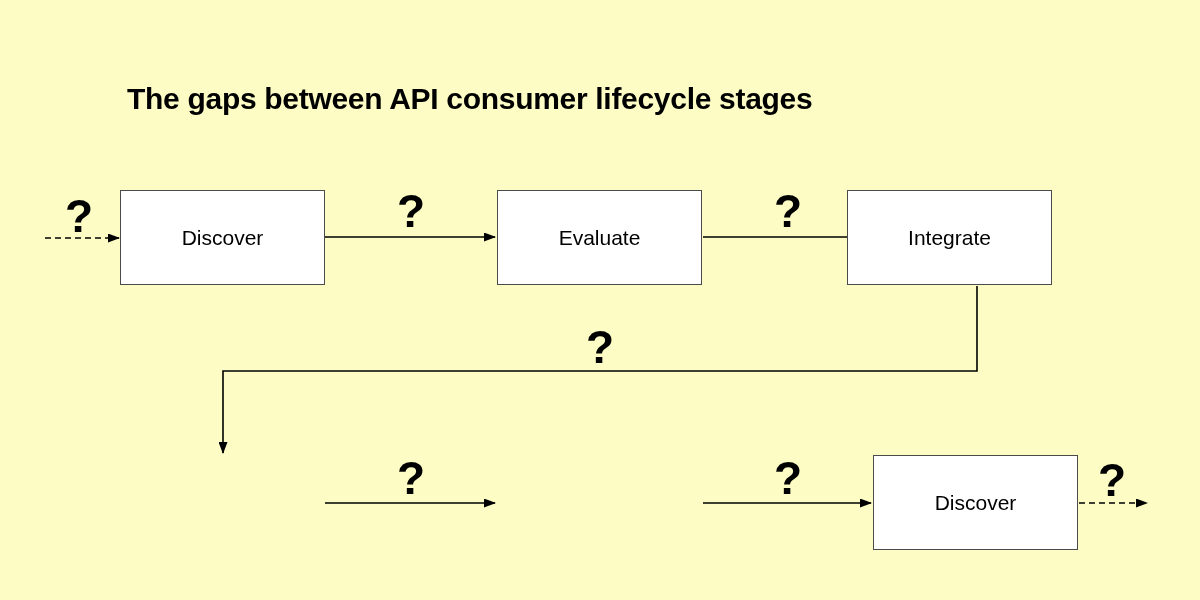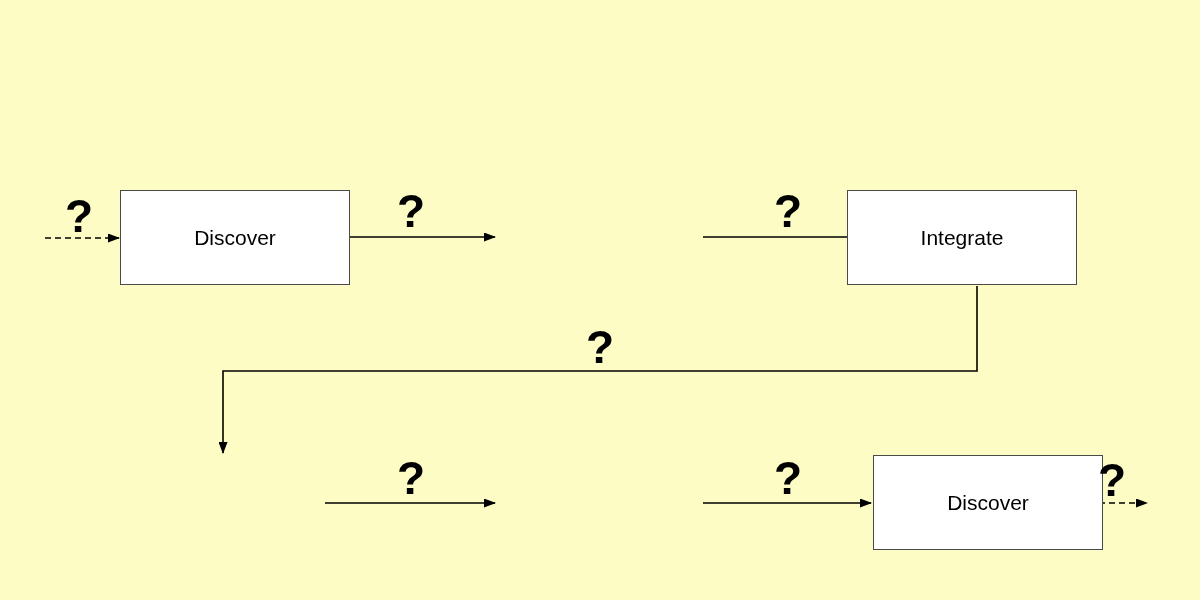--- a/index.html
+++ b/index.html
@@ -16,60 +16,64 @@
     background:var(--background-color);
     font-family:"Liberation Sans", sans-serif;
     overflow:hidden;
   }
   .title{
     position:absolute;left:127px;top:82px;
     font-size:30px;font-weight:bold;letter-spacing:-0.3px;
     color:var(--text-color);white-space:nowrap;
   }
   .stage{
-    position:absolute;width:230px;height:95px;
+    position:absolute;width:205px;height:95px;
     background:var(--box-fill-color);
     border:1px solid var(--box-border-color);
     display:flex;align-items:center;justify-content:center;
     box-sizing:border-box;
   }
   .stage-label{font-size:21px;color:var(--text-color);}
   .connectors{position:absolute;left:0;top:0;width:1200px;height:600px;}
   .conn{fill:none;stroke:var(--line-color);stroke-width:1.6;}
   .dashed{stroke-dasharray:6 4;}
   .q{
     position:absolute;width:60px;text-align:center;
     font-size:46px;line-height:46px;font-weight:bold;
     color:var(--text-color);
   }
 </style>
 </head>
 <body>
 
 <div class="canvas">
 
+  <div class="title">The gaps between API consumer lifecycle stages</div>
 
   <svg class="connectors" viewBox="0 0 1200 600" xmlns="http://www.w3.org/2000/svg">
     <defs>
       <marker id="arrowhead" viewBox="0 0 12 9" refX="11" refY="4.5" markerWidth="12" markerHeight="9" markerUnits="userSpaceOnUse" orient="auto">
         <path d="M0,0 L12,4.5 L0,9 Z" fill="#000000"></path>
       </marker>
     </defs>
     <path class="conn dashed" d="M45 238 H119" marker-end="url(#arrowhead)"></path>
     <path class="conn" d="M325 237 H495" marker-end="url(#arrowhead)"></path>
     <path class="conn" d="M703 237 H871" marker-end="url(#arrowhead)"></path>
     <path class="conn" d="M977 286 L977 371 L223 371 L223 453" marker-end="url(#arrowhead)"></path>
     <path class="conn" d="M325 503 H495" marker-end="url(#arrowhead)"></path>
     <path class="conn" d="M703 503 H871" marker-end="url(#arrowhead)"></path>
     <path class="conn dashed" d="M1079 503 H1147" marker-end="url(#arrowhead)"></path>
   </svg>
 
   <div class="stage" style="left:120px;top:190px">
     <span class="stage-label">Discover</span>
   </div>
+  <div class="stage" style="left:497px;top:190px">
+    <span class="stage-label">Evaluate</span>
+  </div>
   <div class="stage" style="left:847px;top:190px">
     <span class="stage-label">Integrate</span>
   </div>
   <div class="stage" style="left:873px;top:455px">
     <span class="stage-label">Discover</span>
   </div>
 
   <div class="q" style="left:49px;top:193px">?</div>
   <div class="q" style="left:381px;top:188px">?</div>
   <div class="q" style="left:758px;top:188px">?</div>

